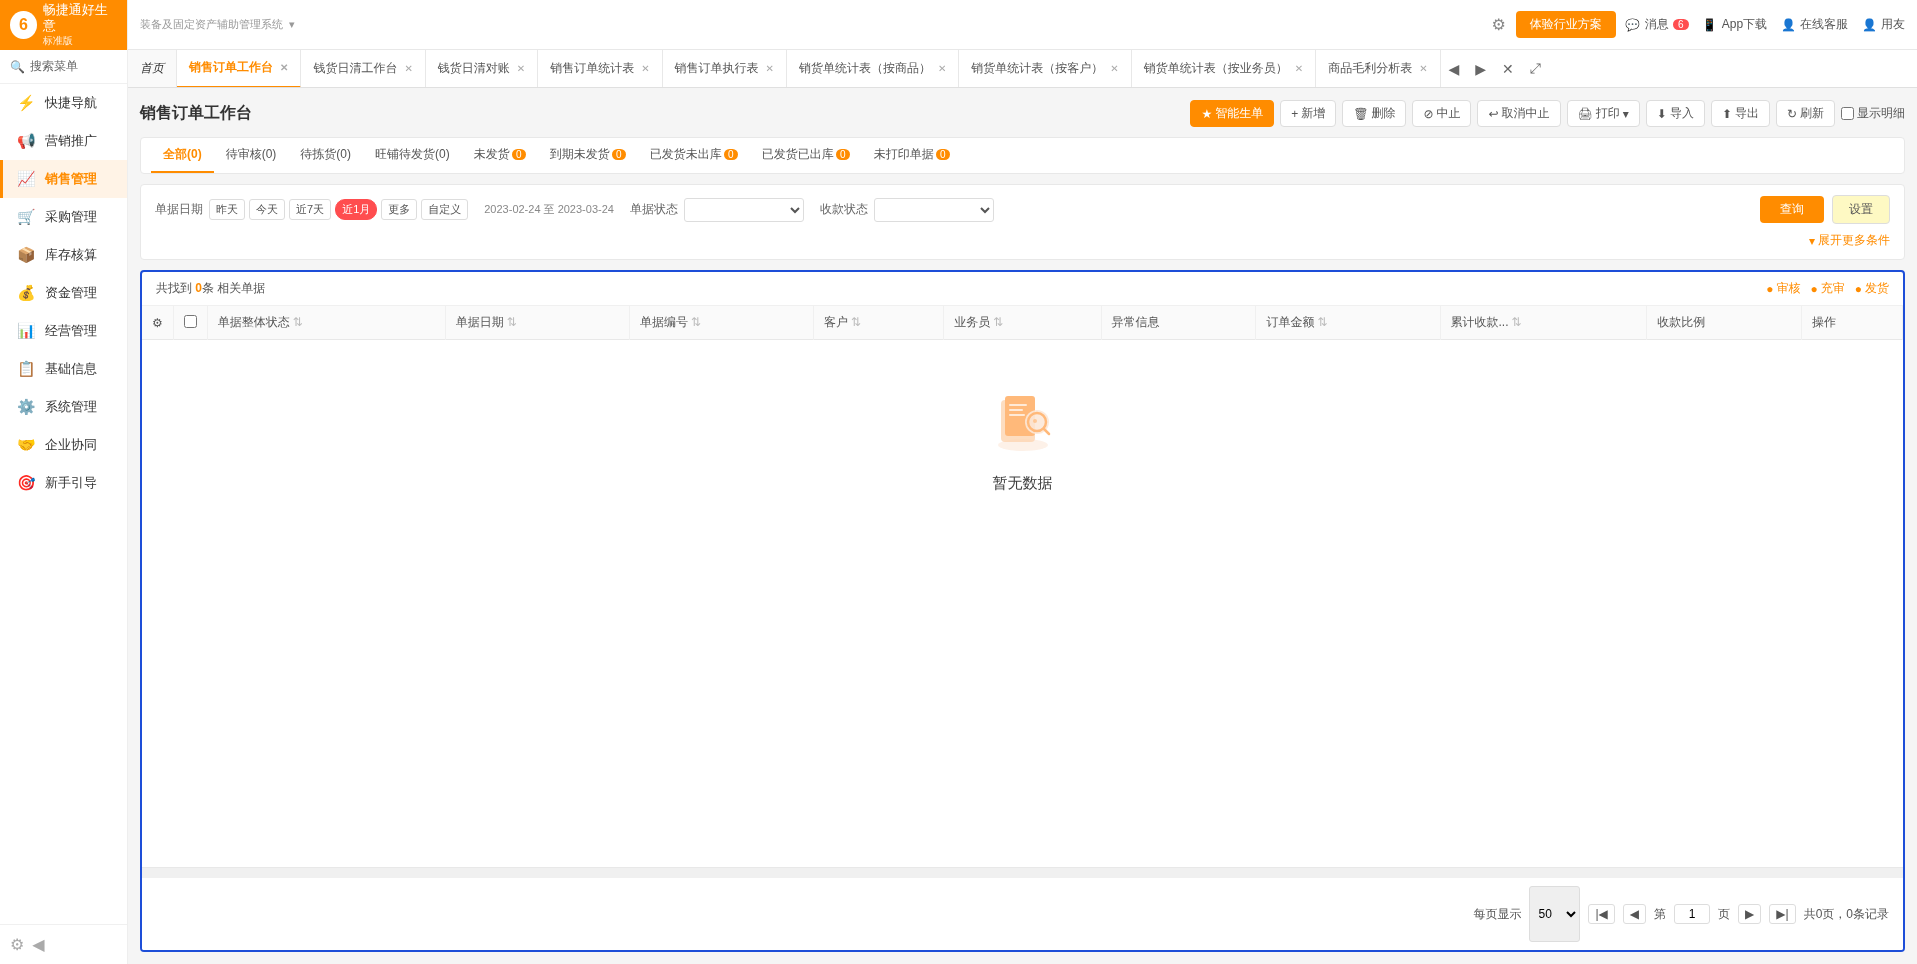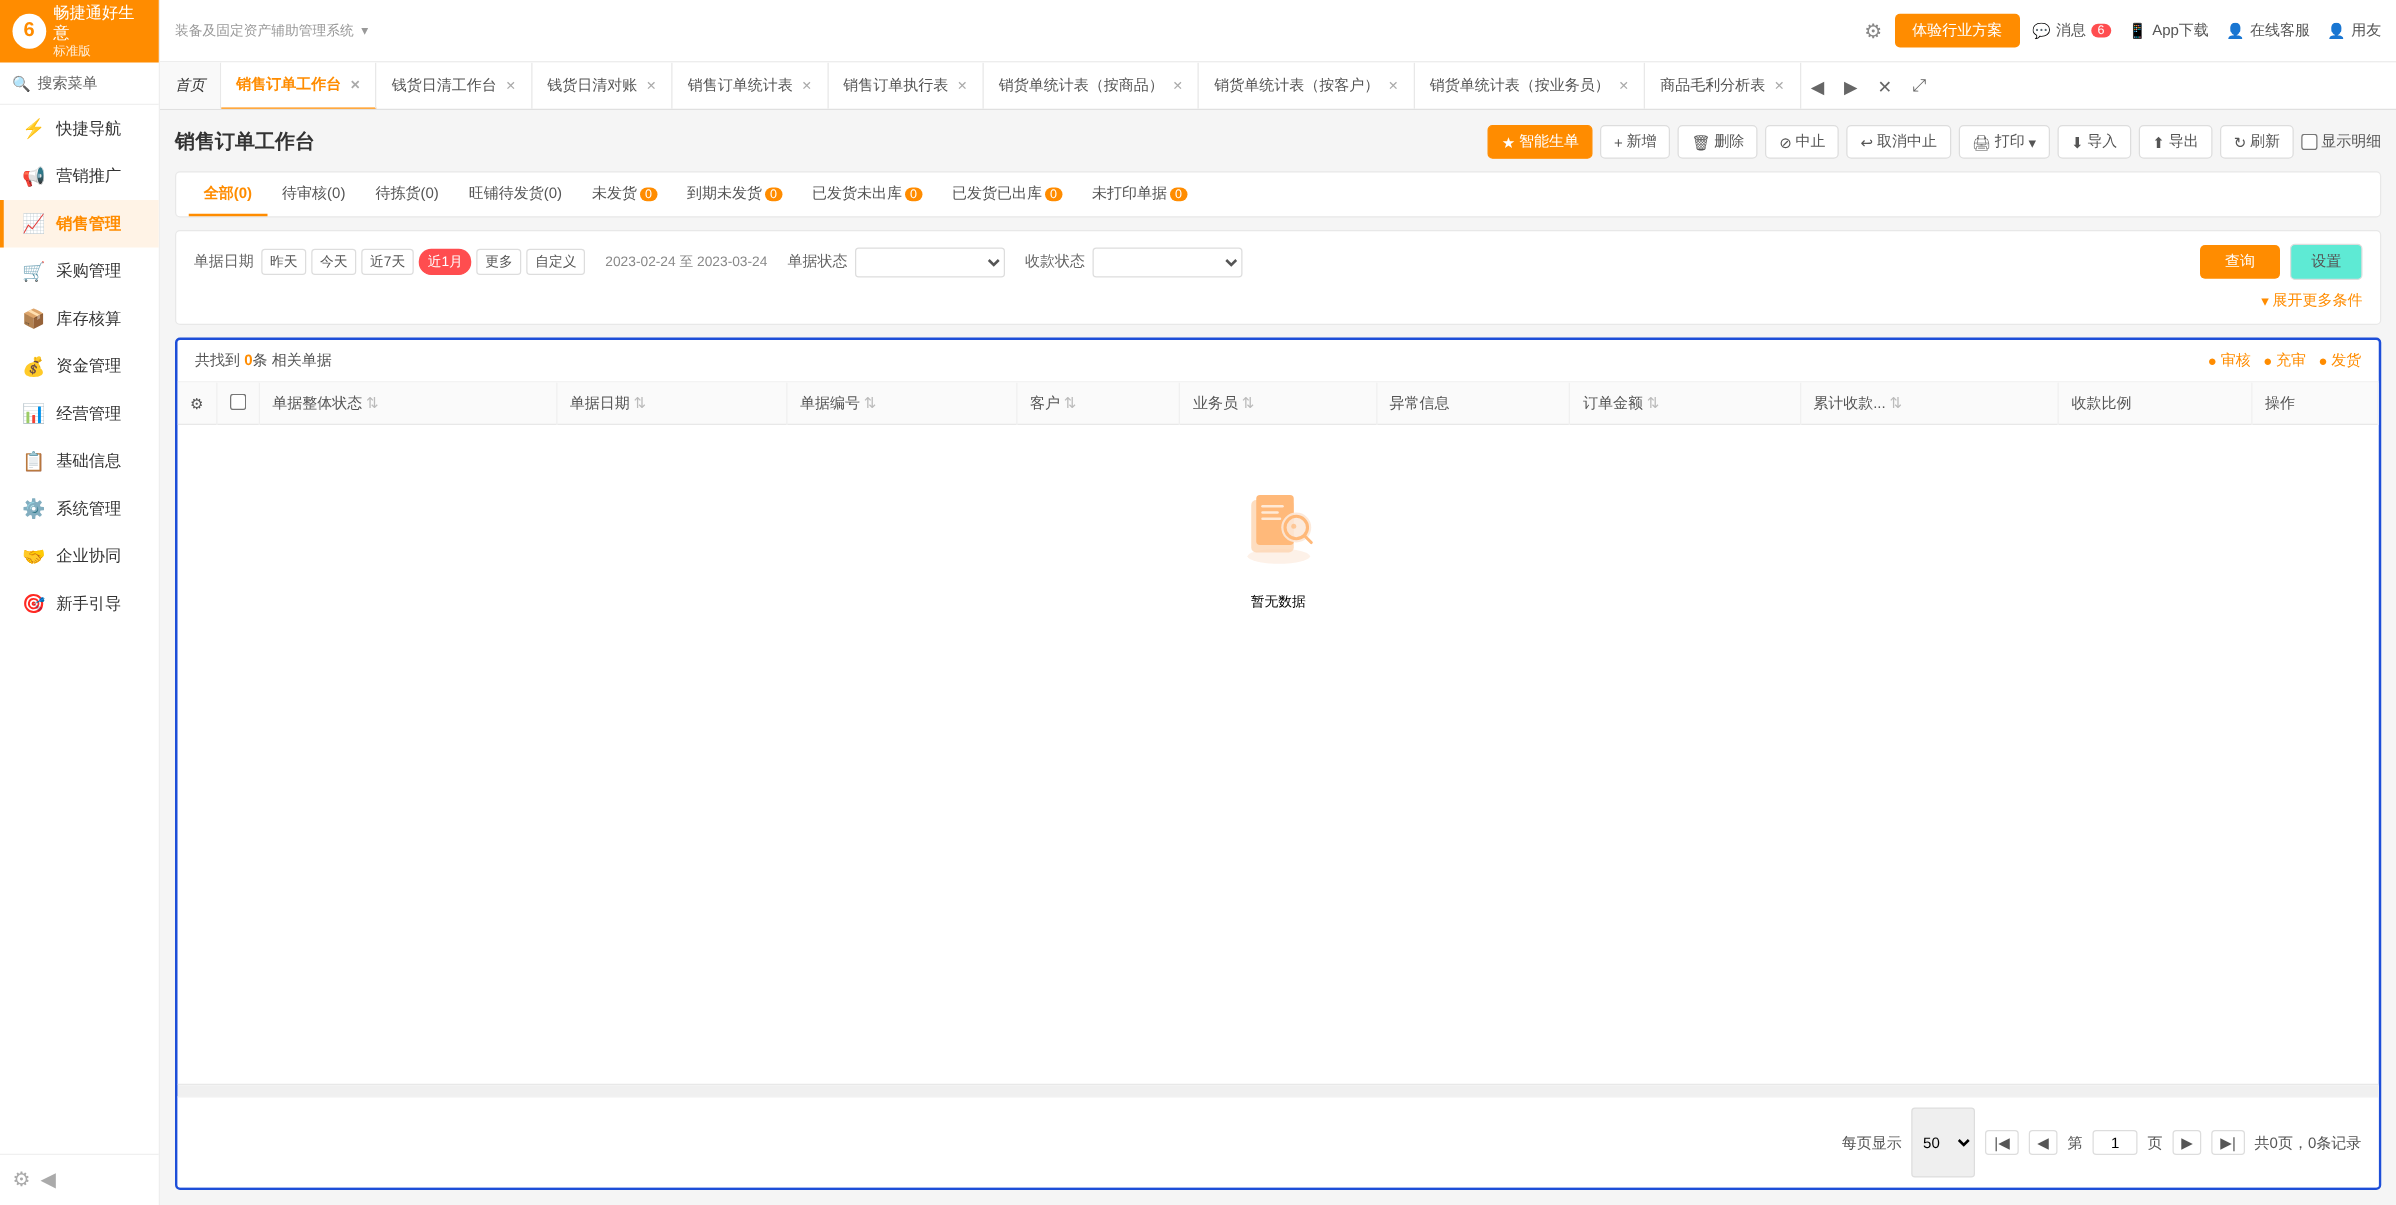--- a/index.html
+++ b/index.html
@@ -242,21 +242,21 @@
       color: #ff8c00; font-size: 12px; cursor: pointer;
       display: flex; align-items: center; gap: 3px;
       margin-left: auto;
     }
     .query-btn {
       background: #ff8c00; color: #fff; border: none;
       border-radius: 4px; padding: 5px 20px;
       font-size: 12px; cursor: pointer; white-space: nowrap;
     }
     .set-btn {
-      background: #5eead4; color: #555; border: 1px solid #ddd;
+      background: #fef9c3; color: #555; border: 1px solid #ddd;
       border-radius: 4px; padding: 5px 16px;
       font-size: 12px; cursor: pointer; white-space: nowrap;
     }
 
     
     #table-area {
       background: #fff;
       border-radius: 4px;
       border: 2px solid #1d4ed8;
       flex: 1;
@@ -306,21 +306,21 @@
       display: flex;
       flex-direction: column;
       align-items: center;
       justify-content: center;
       padding: 40px;
     }
     .empty-icon {
       width: 80px; height: 80px;
       margin-bottom: 14px;
     }
-    .empty-text { color: #000000; font-size: 11px; text-align: right; }
+    .empty-text { color: #404040; font-size: 15px; text-align: right; }
 
     
     #pagination-bar {
       padding: 8px 14px;
       border-top: 1px solid #f0f0f0;
       display: flex;
       align-items: center;
       justify-content: flex-end;
       gap: 8px;
       font-size: 12px;

